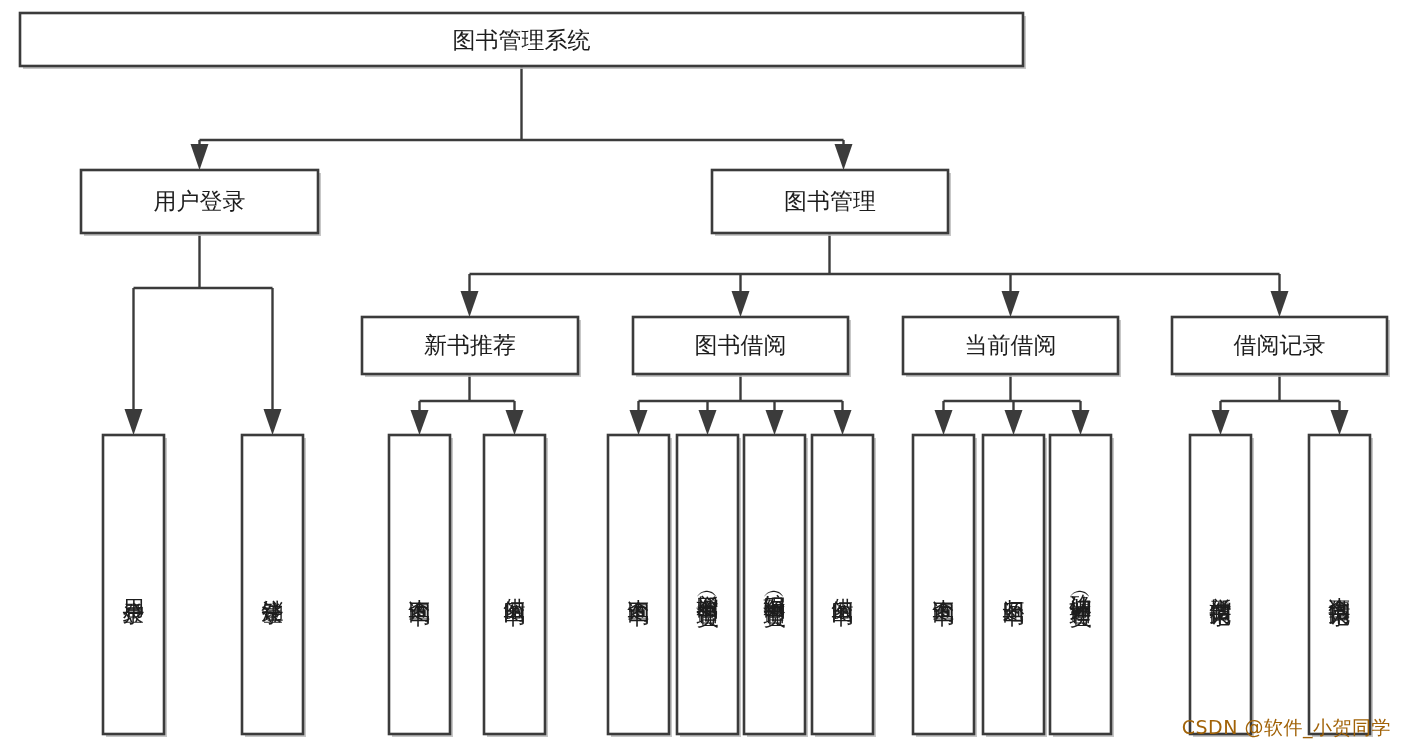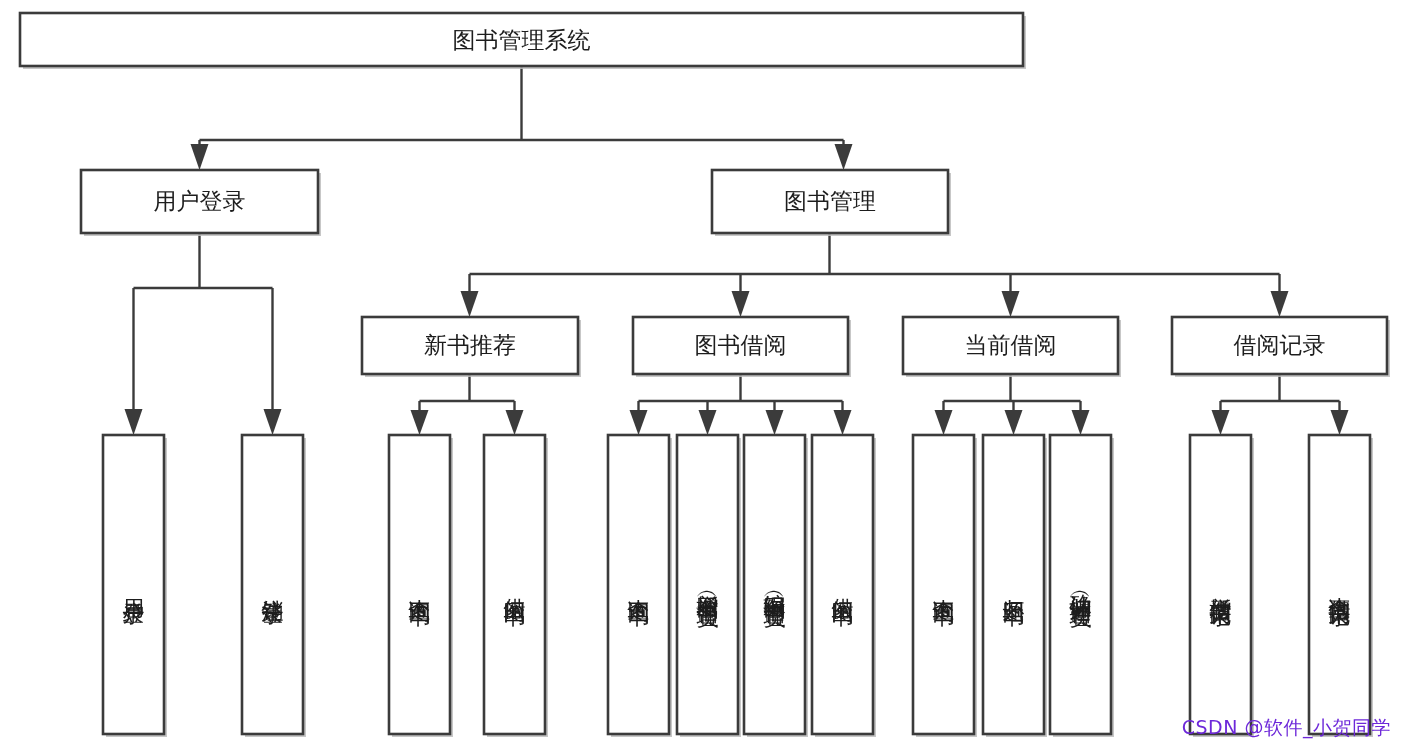--- a/index.html
+++ b/index.html
@@ -67,21 +67,21 @@
     display: flex;
     align-items: center;
     justify-content: center;
   }
   .watermark {
     position: absolute;
     right: 14px;
     bottom: 6px;
     font-family: "DejaVu Sans", "Liberation Sans", sans-serif;
     font-size: 19px;
-    color: #6d28d9;
+    color: #a16207;
     white-space: nowrap;
     letter-spacing: 0.5px;
   }
 </style>
 </head>
 <body>
 
 <div id="diagram-root">
 
   <svg class="diagram-canvas" viewBox="0 0 1405 747" xmlns="http://www.w3.org/2000/svg">

